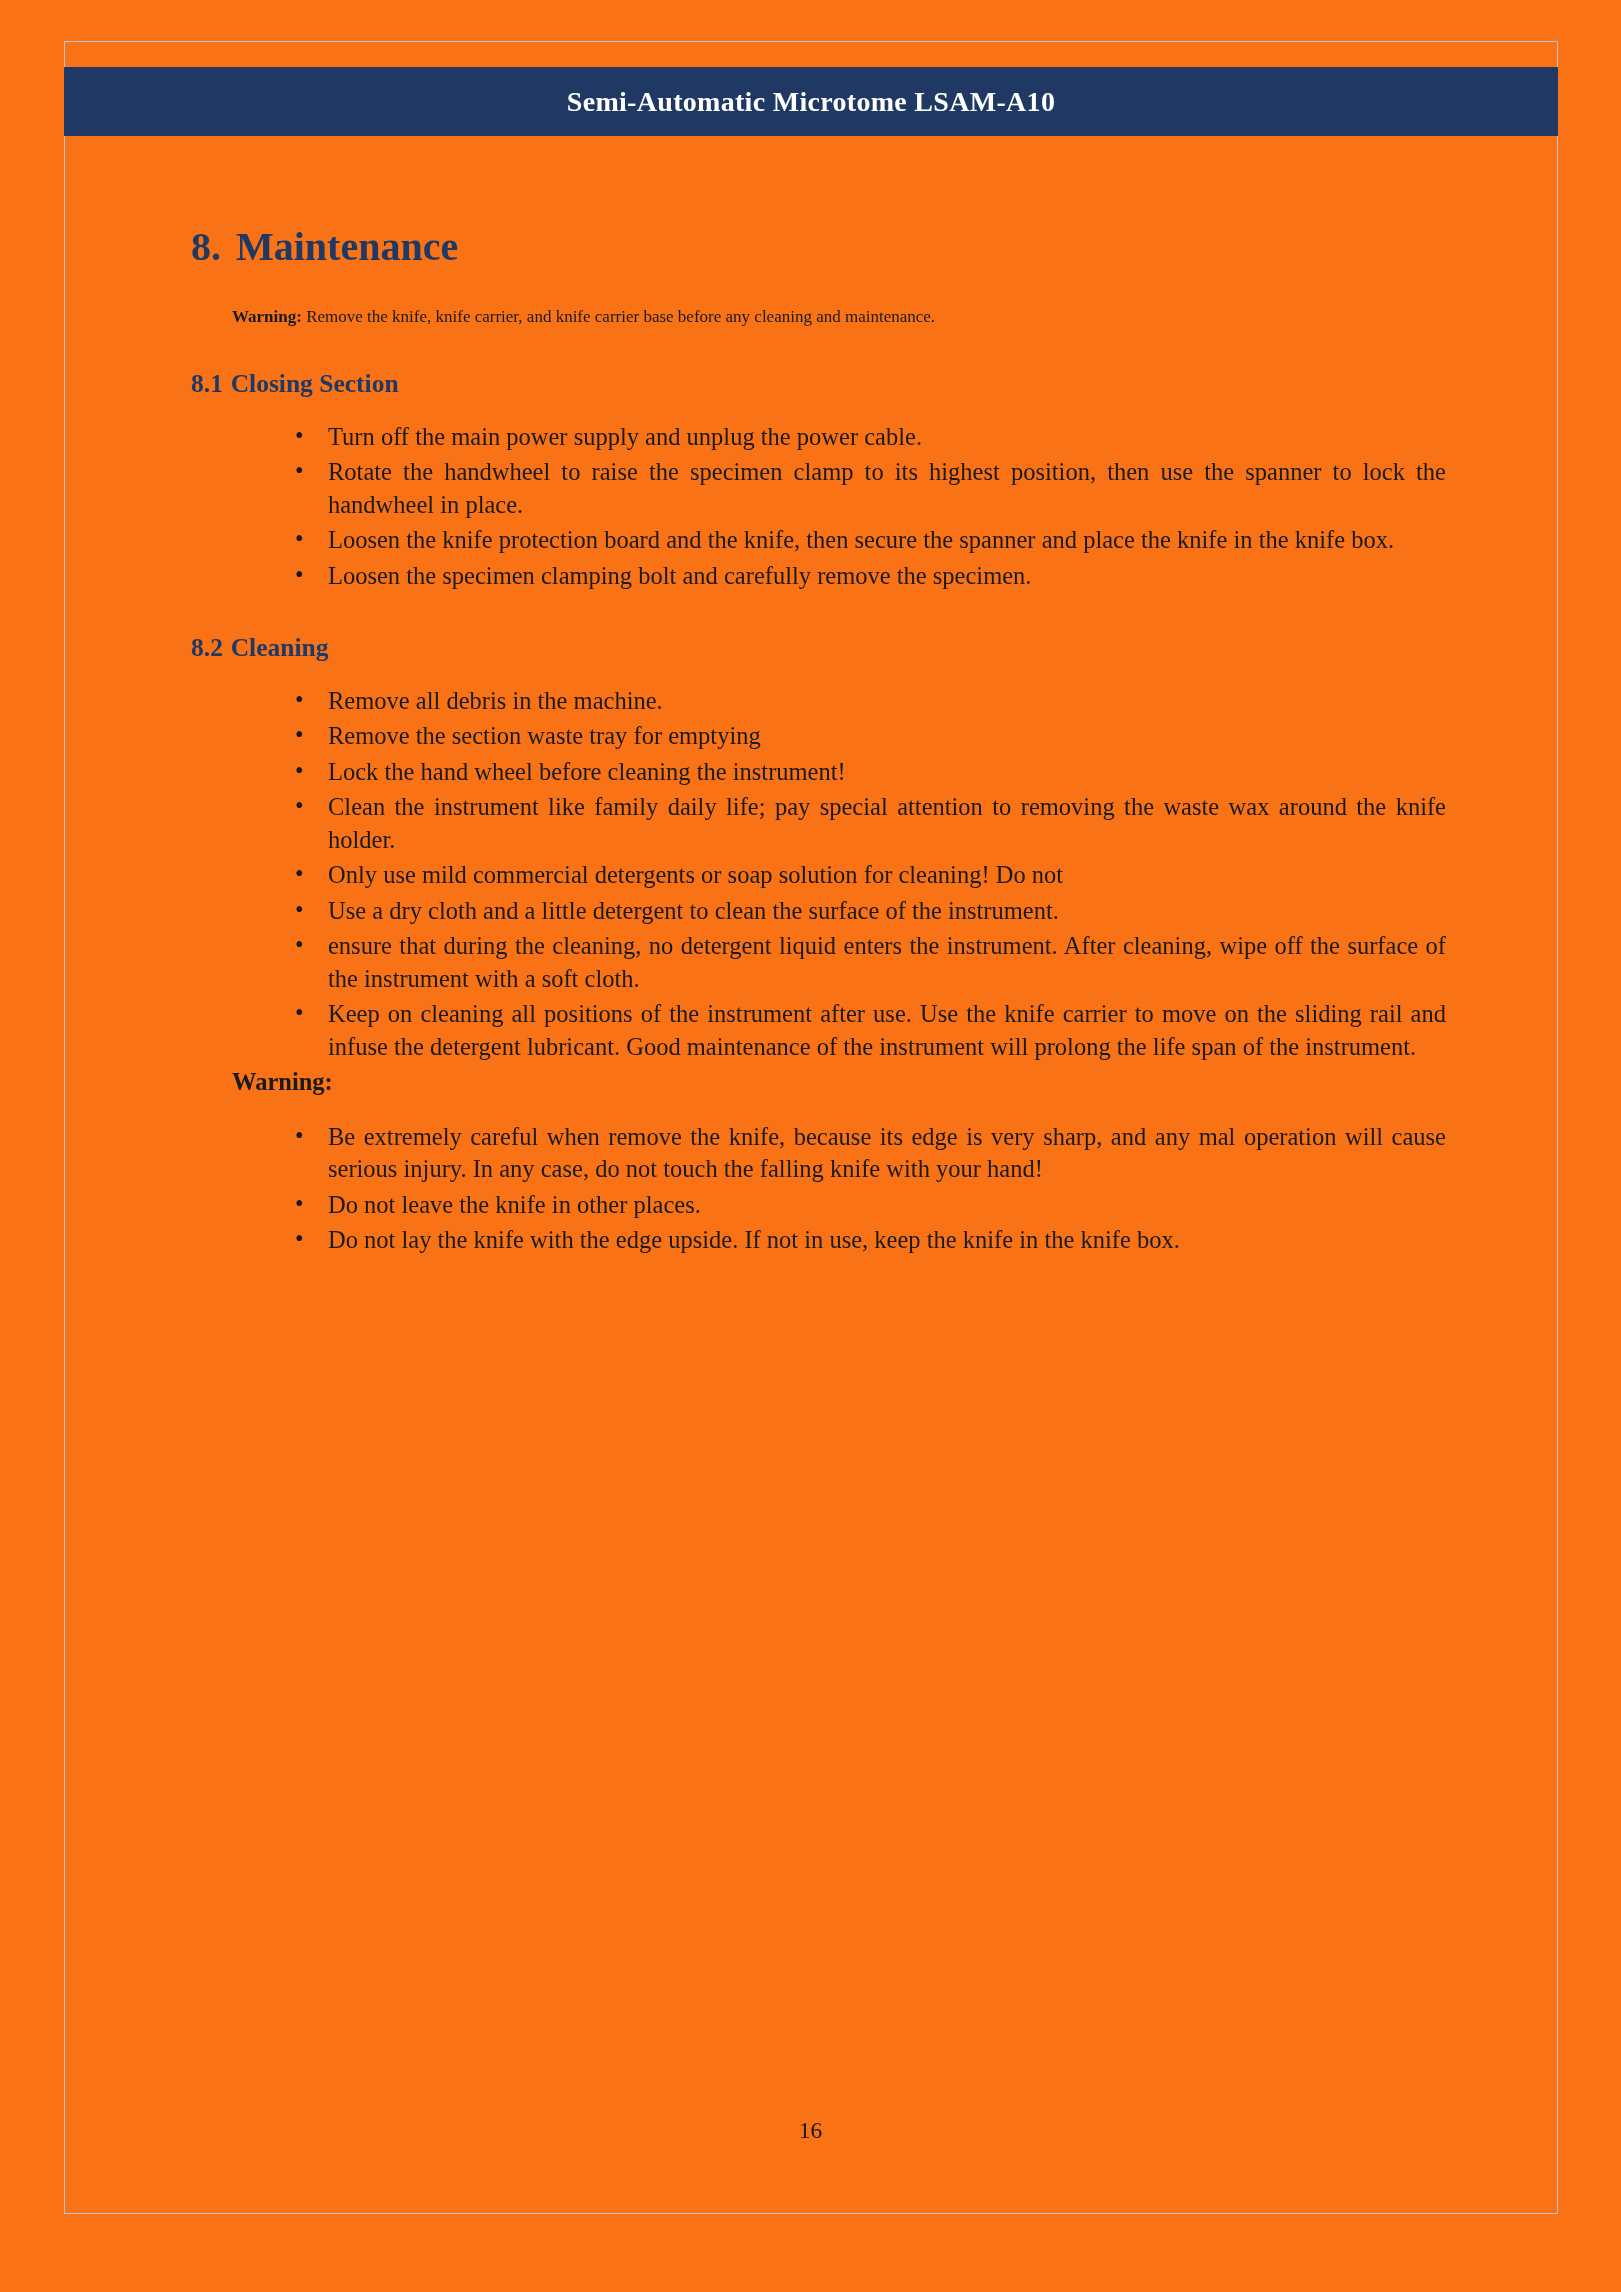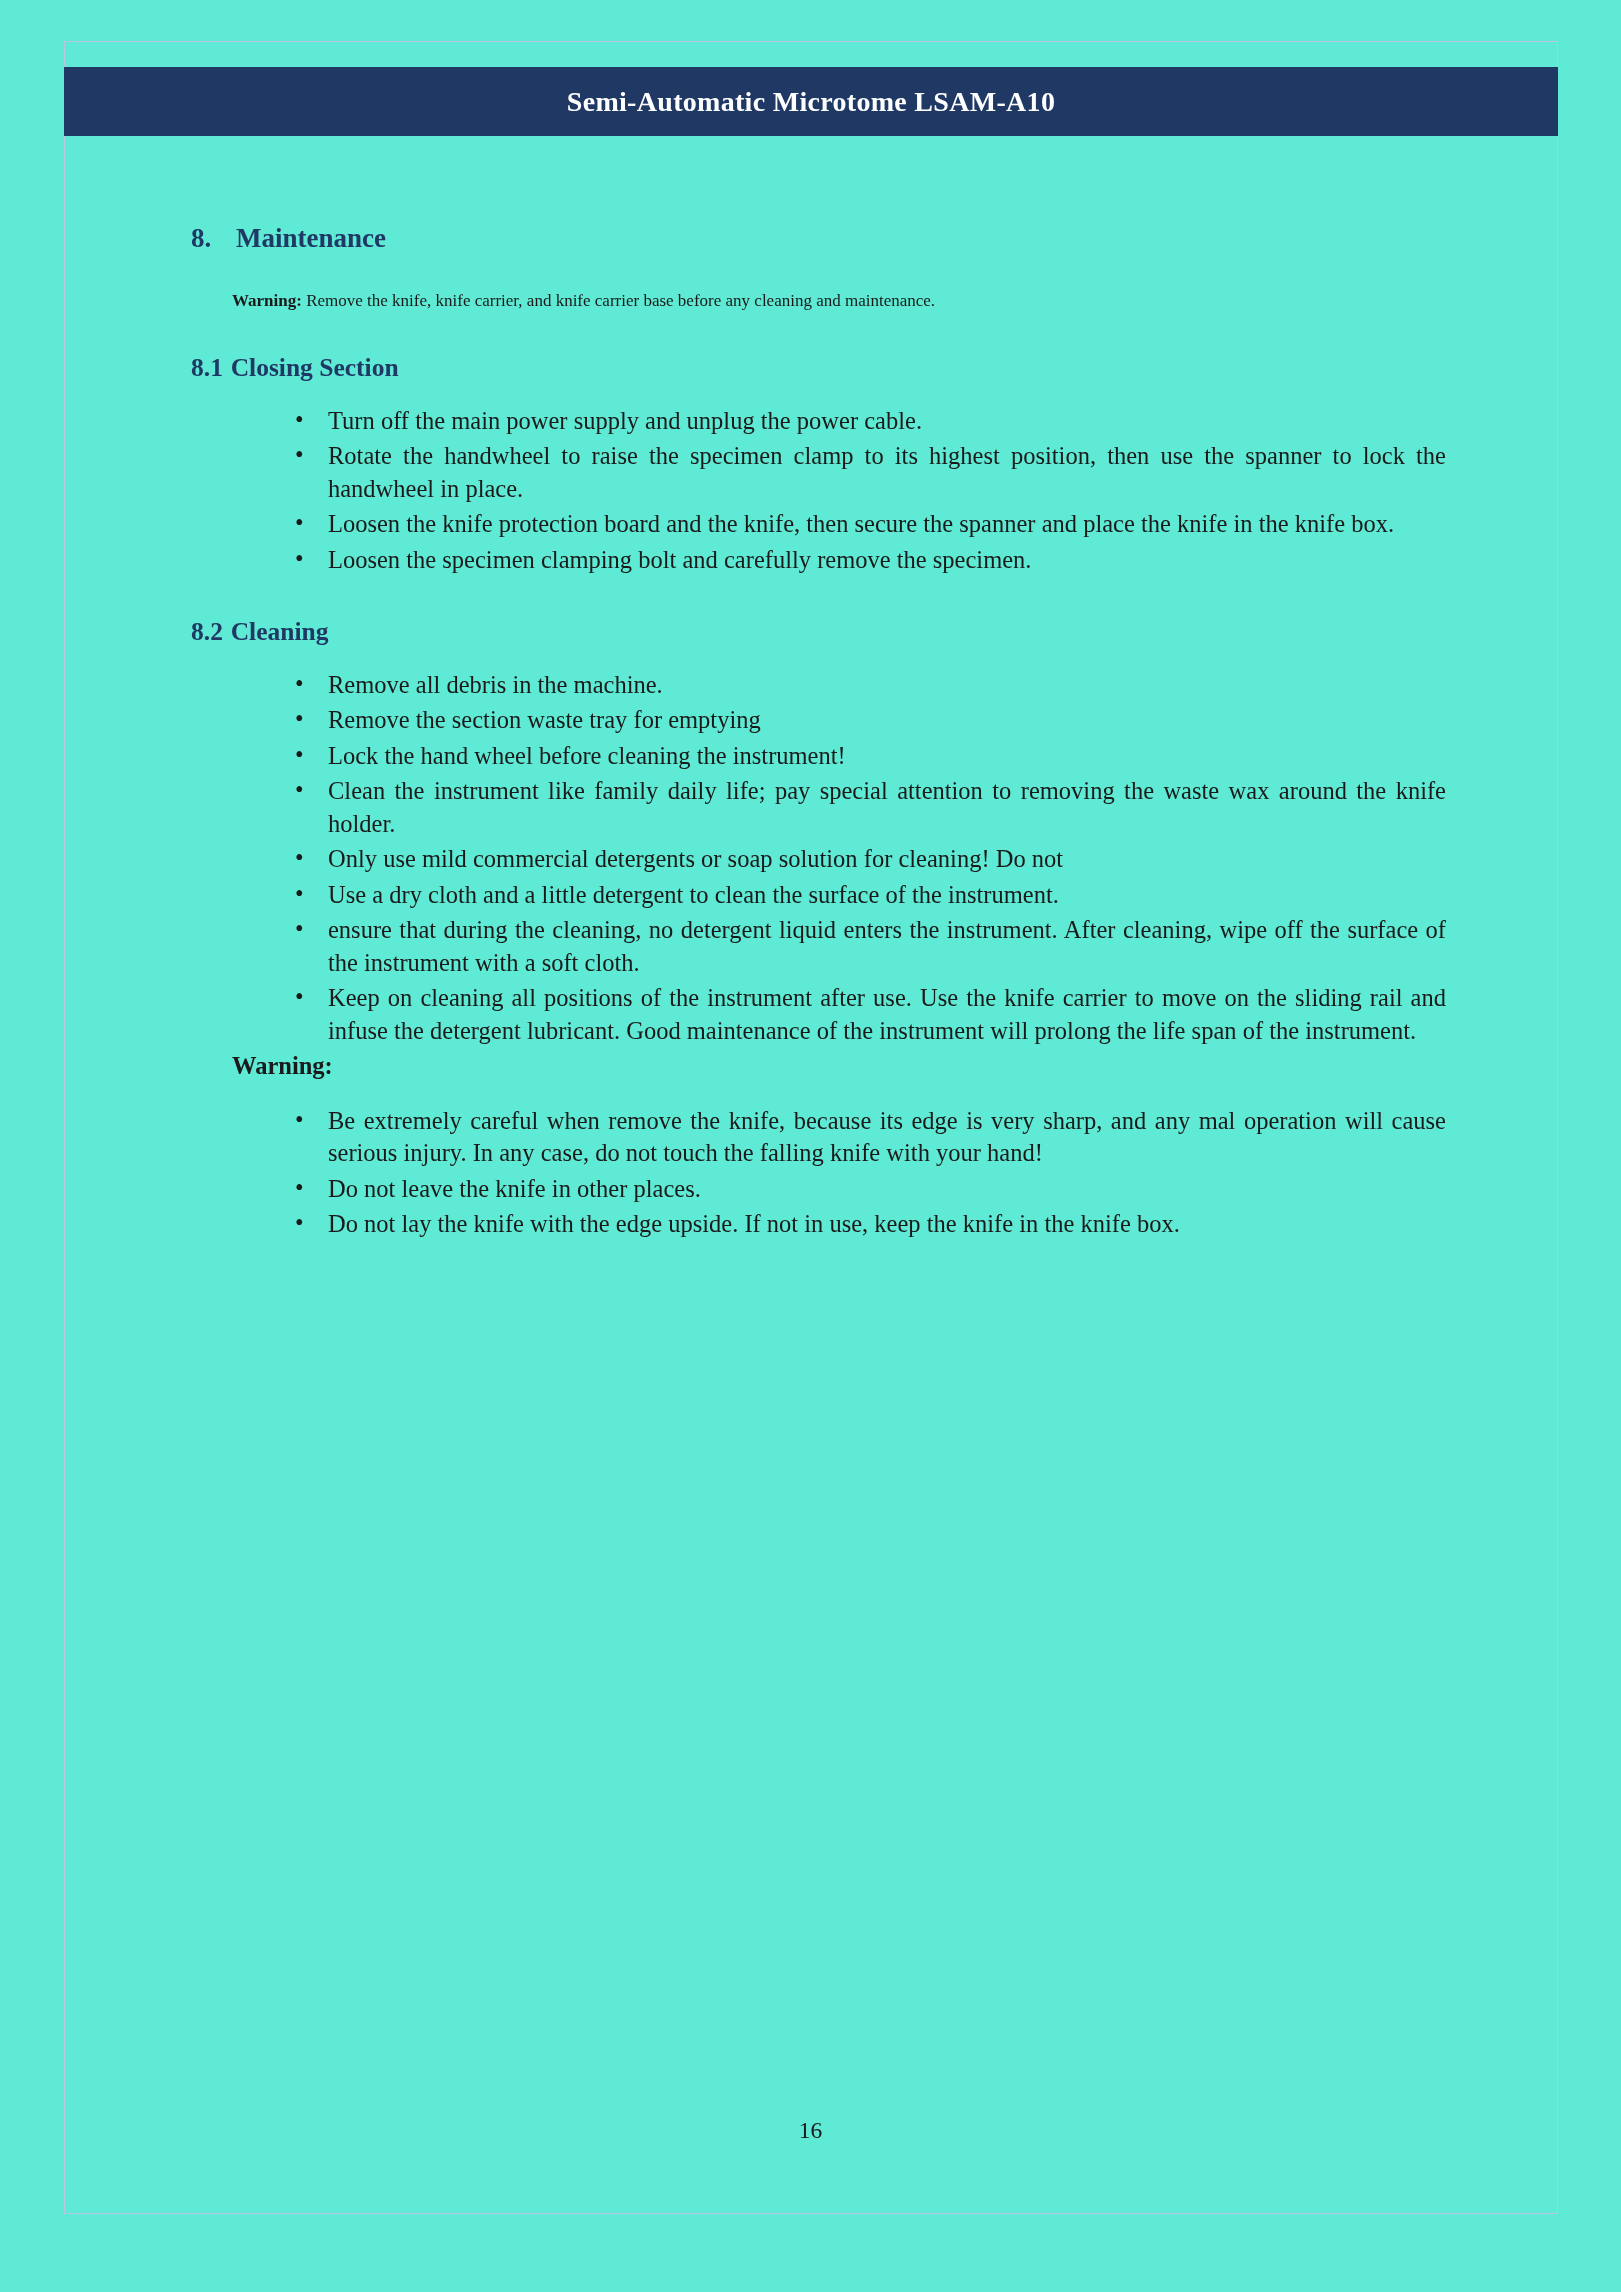--- a/index.html
+++ b/index.html
@@ -12,21 +12,21 @@
     height: 2293px;
     font-family: "Liberation Serif", serif;
     color: #1a1a1a;
     position: relative;
   }
   .page {
     position: absolute;
     left: 0; top: 0;
     width: 1621px;
     height: 2293px;
-    background: #5eead4;
+    background: #f97316;
   }
   
   .page-frame {
     position: absolute;
     left: 64px;
     top: 41px;
     width: 1494px;
     height: 2173px;
     border: 1px solid #b9c6dd;
     box-sizing: border-box;
@@ -50,21 +50,21 @@
     letter-spacing: 0.3px;
     font-family: "Liberation Serif", serif;
   }
   .content {
     position: absolute;
     left: 191px;
     top: 223px;
     width: 1245px;
   }
   h1.section-title {
-    font-size: 27px;
+    font-size: 40px;
     font-weight: bold;
     color: #1f3864;
     margin: 0 0 0 0;
     font-family: "Liberation Serif", serif;
   }
   h1.section-title .num {
     display: inline-block;
     width: 45px;
   }
   .warning-para {

